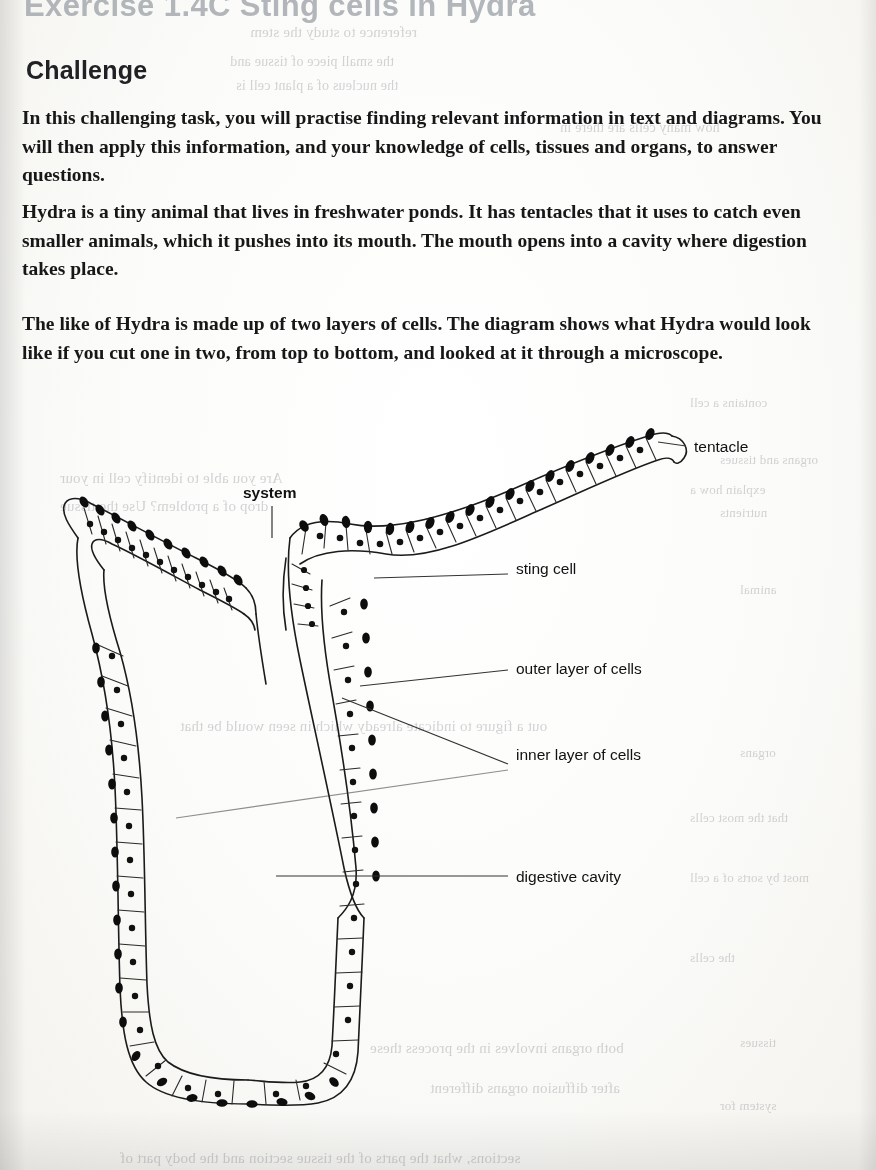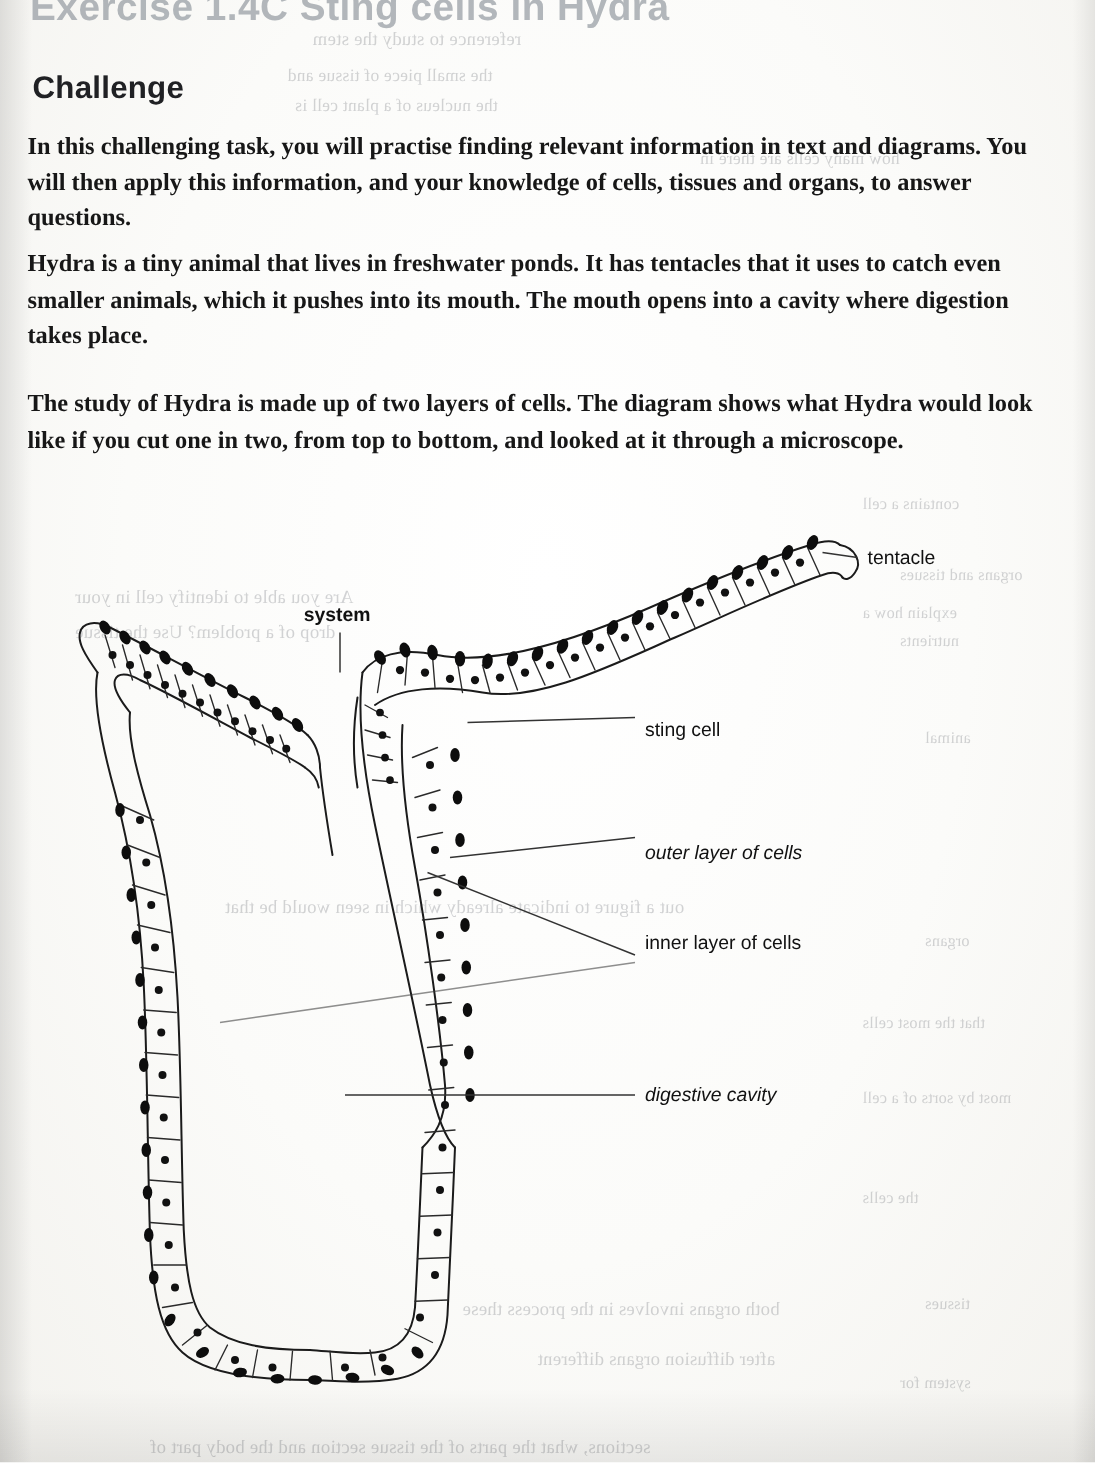--- a/index.html
+++ b/index.html
@@ -143,21 +143,21 @@
 
 <div class="challenge-title">Challenge</div>
 
 <div class="body-text p1">In this challenging task, you will practise finding relevant information in text and diagrams. You will then apply this information, and your knowledge of cells, tissues and organs, to answer questions.</div>
 
 <div class="body-text p2">
   <span class="sp">Hydra</span><span> is a tiny animal that lives in freshwater ponds. It has tentacles that it uses to catch even smaller animals, which it pushes into its mouth. The mouth opens into a cavity where digestion takes place.</span>
 </div>
 
 <div class="body-text p3">
-  <span>The study of </span><span class="sp">Hydra</span><span> is made up of two layers of cells. The diagram shows what </span><span class="sp">Hydra</span><span> would look like if you cut one in two, from top to bottom, and looked at it through a microscope.</span>
+  <span>The like of </span><span class="sp">Hydra</span><span> is made up of two layers of cells. The diagram shows what </span><span class="sp">Hydra</span><span> would look like if you cut one in two, from top to bottom, and looked at it through a microscope.</span>
 </div>
 
 <div class="diagram">
   <svg width="876" height="740" viewBox="0 0 876 740">
     <defs>
       <style>
         .ln { fill:none; stroke:#1b1b1b; stroke-width:1.6; stroke-linecap:round; stroke-linejoin:round; }
         .lnthin { fill:none; stroke:#2a2a2a; stroke-width:1.1; stroke-linecap:round; }
         .leader { fill:none; stroke:#333; stroke-width:1.2; }
         .nuc { fill:#111; }
@@ -423,21 +423,21 @@
     <line class="leader" x1="360" y1="288" x2="508" y2="272"></line>
 
     <line class="leader" x1="342" y1="300" x2="508" y2="366"></line>
     <line class="leader" x1="176" y1="420" x2="508" y2="372" stroke-opacity="0.55"></line>
 
     <line class="leader" x1="276" y1="478" x2="508" y2="478"></line>
   </svg>
 
   <div class="label" style="left:694px; top:40px;">tentacle</div>
   <div class="label" style="left:243px; top:86px; font-weight:bold;">system</div>
-  <div class="label" style="left:516px; top:178px;">sting cell</div>
-  <div class="label" style="left:516px; top:276px;font-style:italic;">outer layer of cells</div>
+  <div class="label" style="left:516px; top:162px;">sting cell</div>
+  <div class="label" style="left:516px; top:262px;">outer layer of cells</div>
   <div class="label" style="left:516px; top:348px;">inner layer of cells</div>
-  <div class="label" style="left:516px; top:470px;font-style:italic;">digestive cavity</div>
+  <div class="label" style="left:516px; top:470px;">digestive cavity</div>
 </div>
 
 <div class="page-edge-left"></div>
 <div class="page-edge-right"></div>
 <div class="page-edge-bottom"></div>
 
 </body></html>

